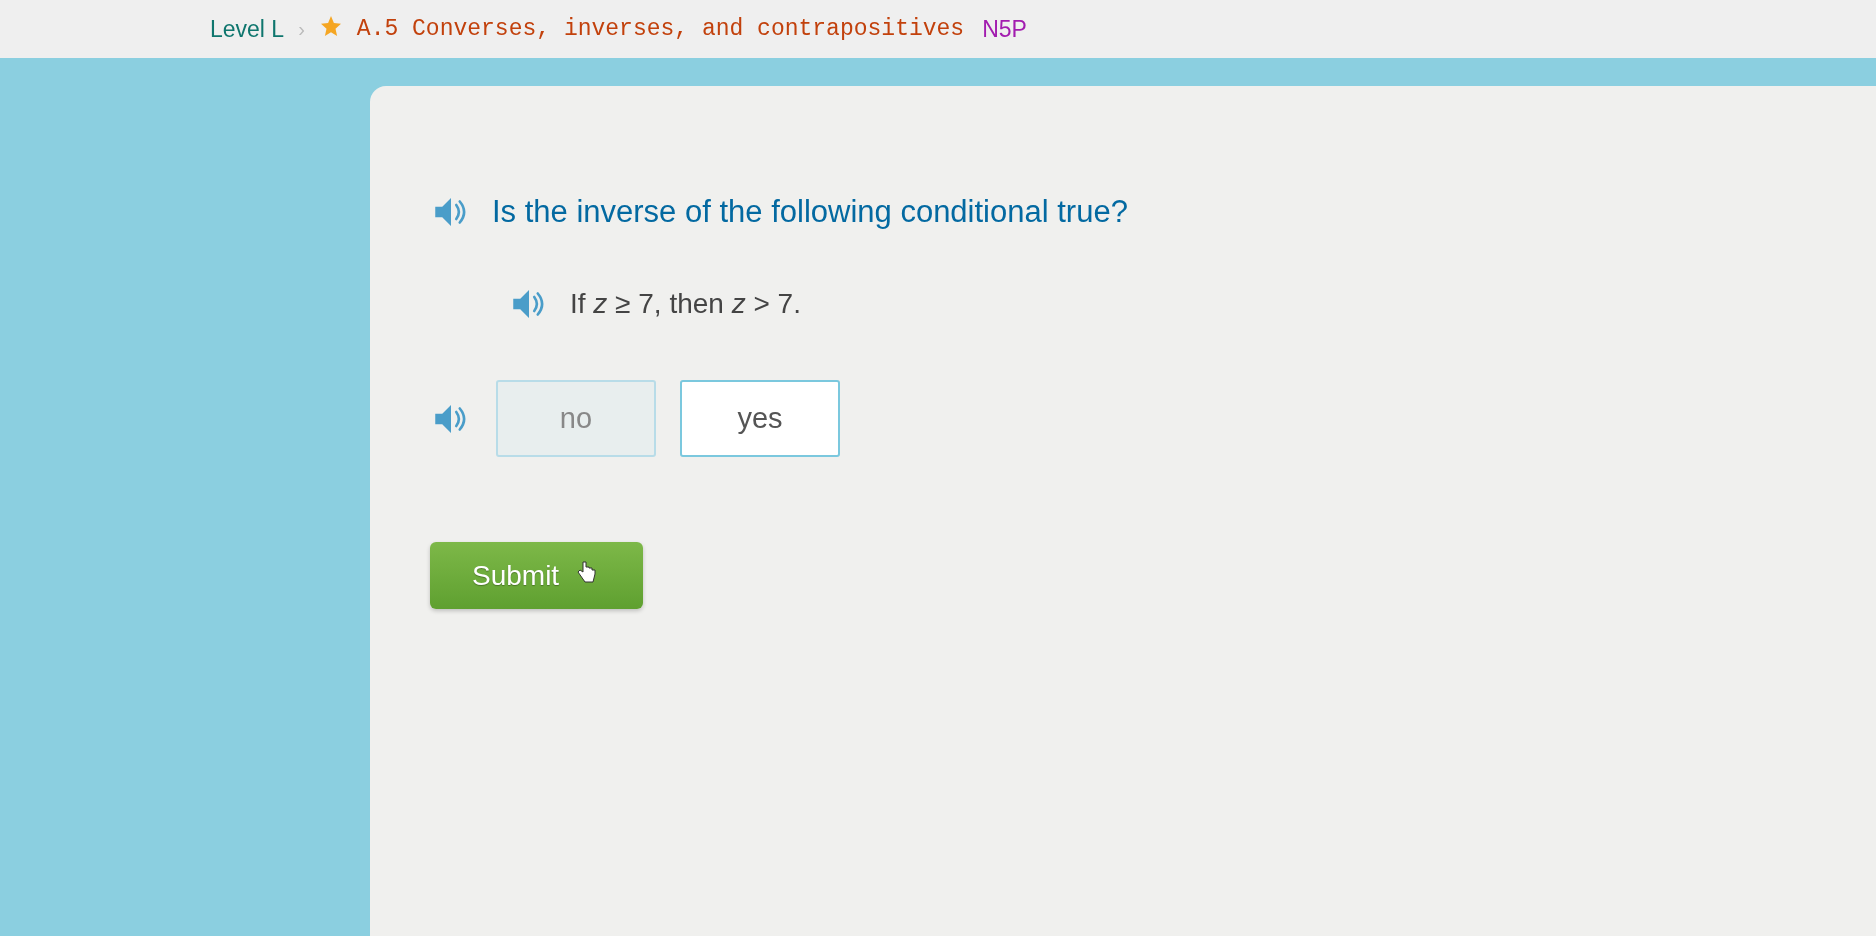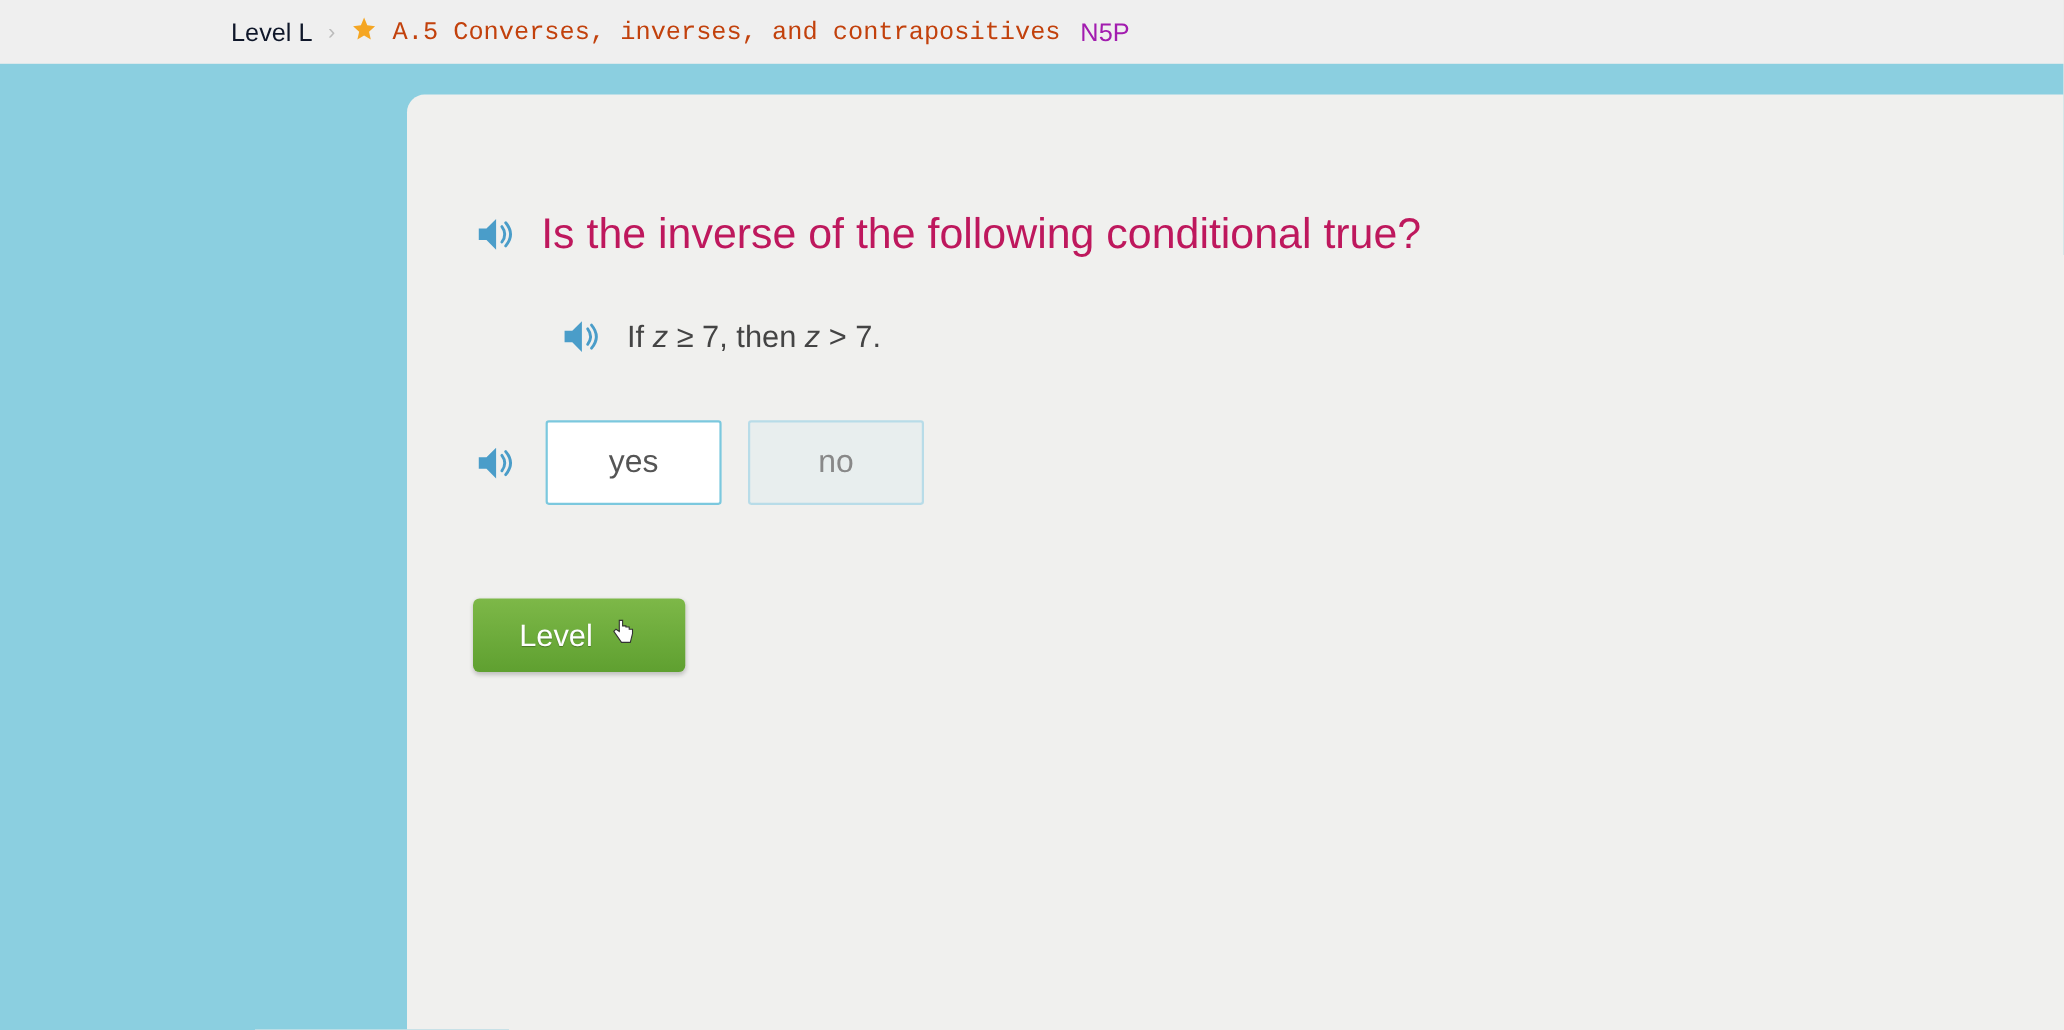--- a/index.html
+++ b/index.html
@@ -20,21 +20,21 @@
       background: #efefef;
       padding: 14px 30px 14px 210px;
       display: flex;
       align-items: center;
       gap: 14px;
       font-size: 23px;
       color: #888;
     }
     
     .breadcrumb-level {
-      color: #0f172a;
+      color: #0f766e;
     }
     
     .chevron {
       color: #bbb;
       font-size: 20px;
     }
     
     .star-icon svg {
       width: 24px;
       height: 24px;
@@ -77,22 +77,22 @@
       cursor: pointer;
       display: inline-flex;
     }
     
     .speaker-icon svg {
       width: 42px;
       height: 42px;
     }
     
     .question-text {
-      font-size: 39px;
-      color: #be185d;
+      font-size: 31px;
+      color: #0369a1;
     }
     
     .statement-row {
       display: flex;
       align-items: center;
       gap: 20px;
       margin-left: 78px;
       margin-bottom: 55px;
     }
     
@@ -204,27 +204,27 @@
     </div>
 
     <div class="options-row">
       <span class="speaker-icon">
         <svg viewBox="0 0 48 48">
           <path d="M6 18 L6 30 L14 30 L24 40 L24 8 L14 18 Z" fill="#4a9dc9"></path>
           <path d="M30 16 Q36 24 30 32" stroke="#4a9dc9" stroke-width="3" fill="none" stroke-linecap="round"></path>
           <path d="M34 12 Q44 24 34 36" stroke="#4a9dc9" stroke-width="3" fill="none" stroke-linecap="round"></path>
         </svg>
       </span>
+      <button class="option-btn unselected">no</button>
       <button class="option-btn selected">yes</button>
-      <button class="option-btn unselected">no</button>
     </div>
 
     <div class="submit-row">
       <button class="submit-btn">
-        <span>Level</span>
+        <span>Submit</span>
         <span class="cursor-hand">
           <svg viewBox="0 0 28 28">
             <path d="M10 4 L10 14 L7 12 L5 14 L12 24 L20 24 L22 16 L22 12 L19 12 L19 10 L16 10 L16 9 L13 9 L13 4 Z" fill="#ffffff" stroke="#333" stroke-width="1"></path>
           </svg>
         </span>
       </button>
     </div>
 
   </div>
 </div>

